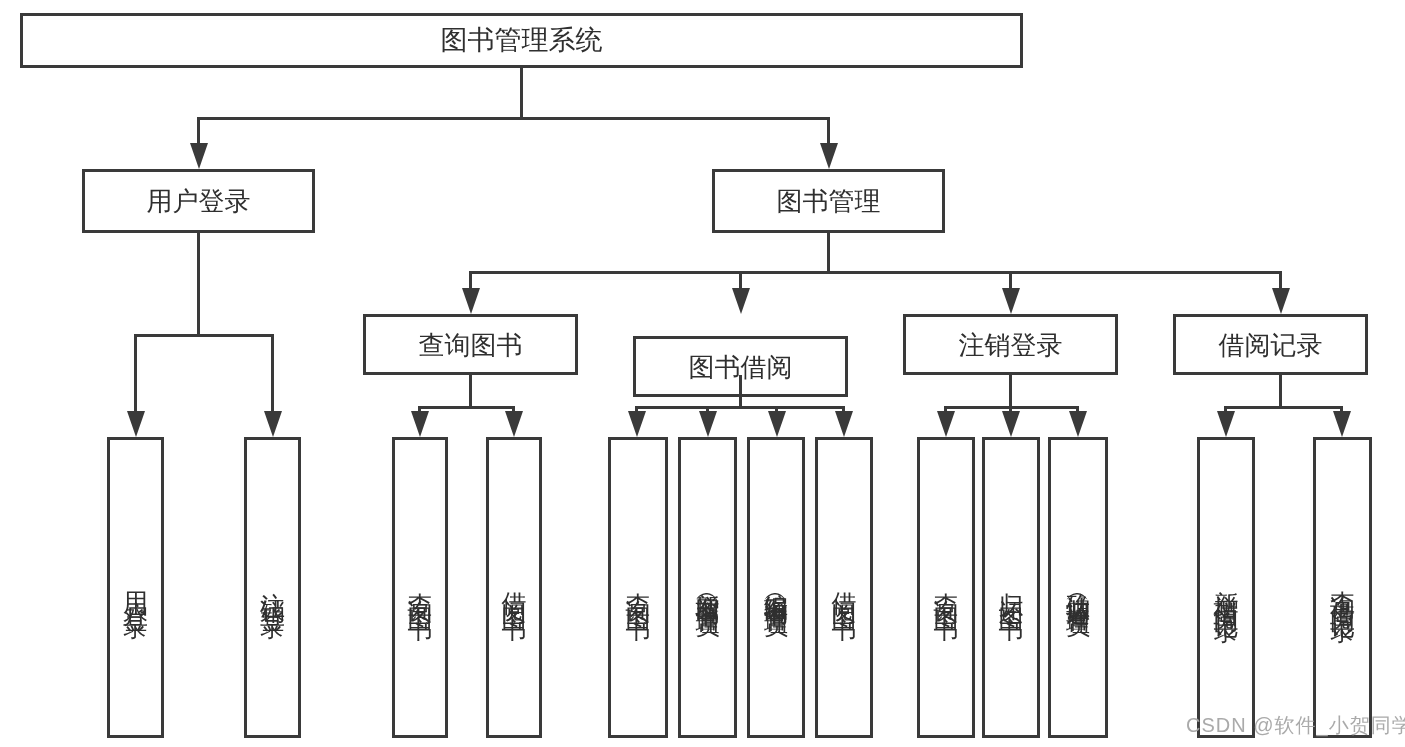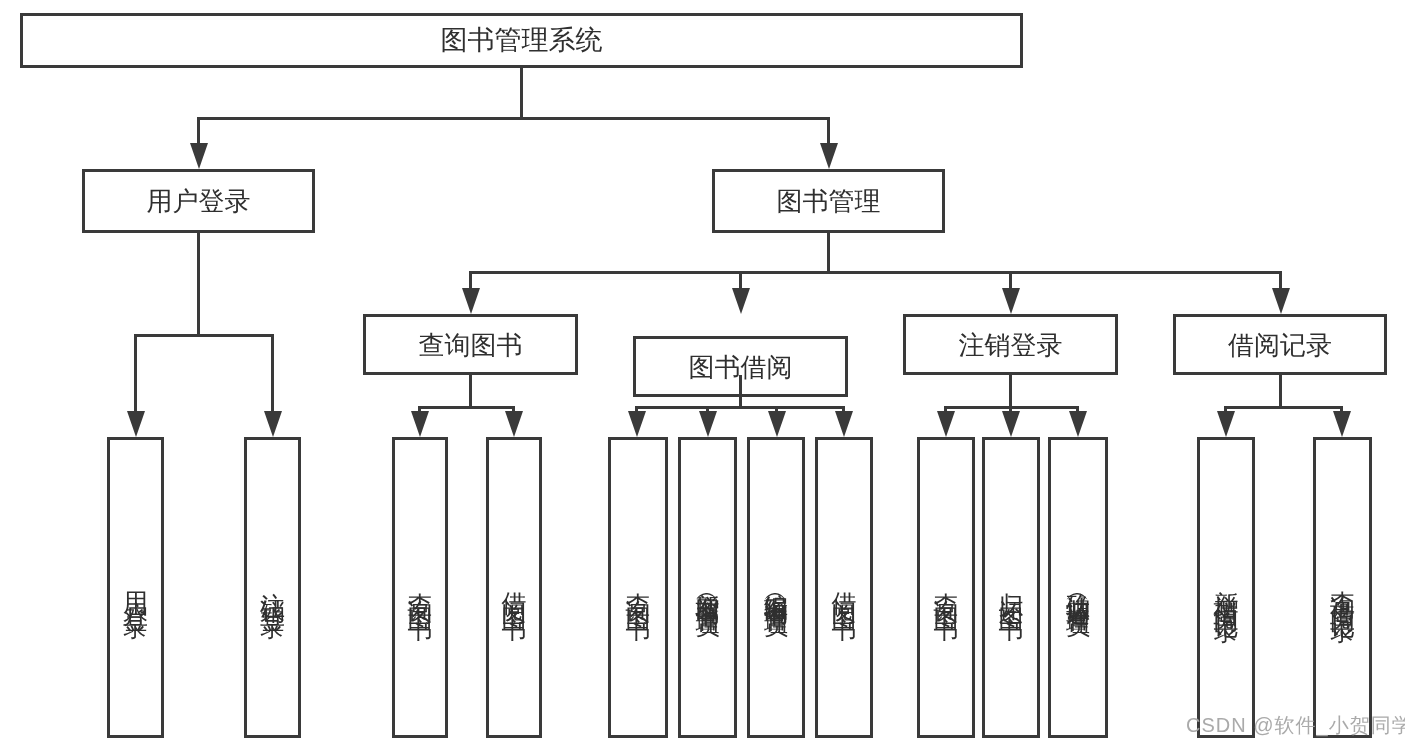--- a/index.html
+++ b/index.html
@@ -53,21 +53,21 @@
 
   <div class="hbox" style="left:363px;top:314px;width:215px;height:61px;">
     <span>查询图书</span>
   </div>
   <div class="hbox" style="left:633px;top:314px;width:215px;height:61px;margin-top:22px;">
     <span>图书借阅</span>
   </div>
   <div class="hbox" style="left:903px;top:314px;width:215px;height:61px;">
     <span>注销登录</span>
   </div>
-  <div class="hbox" style="left:1173px;top:314px;width:214px;height:61px;">
+  <div class="hbox" style="left:1173px;top:314px;width:195px;height:61px;">
     <span>借阅记录</span>
   </div>
 
   <div class="vbox" style="left:107px;width:57px;">
     <span class="vtext v4">用户登录</span>
   </div>
   <div class="vbox" style="left:244px;width:57px;">
     <span class="vtext v4">注销登录</span>
   </div>
 

